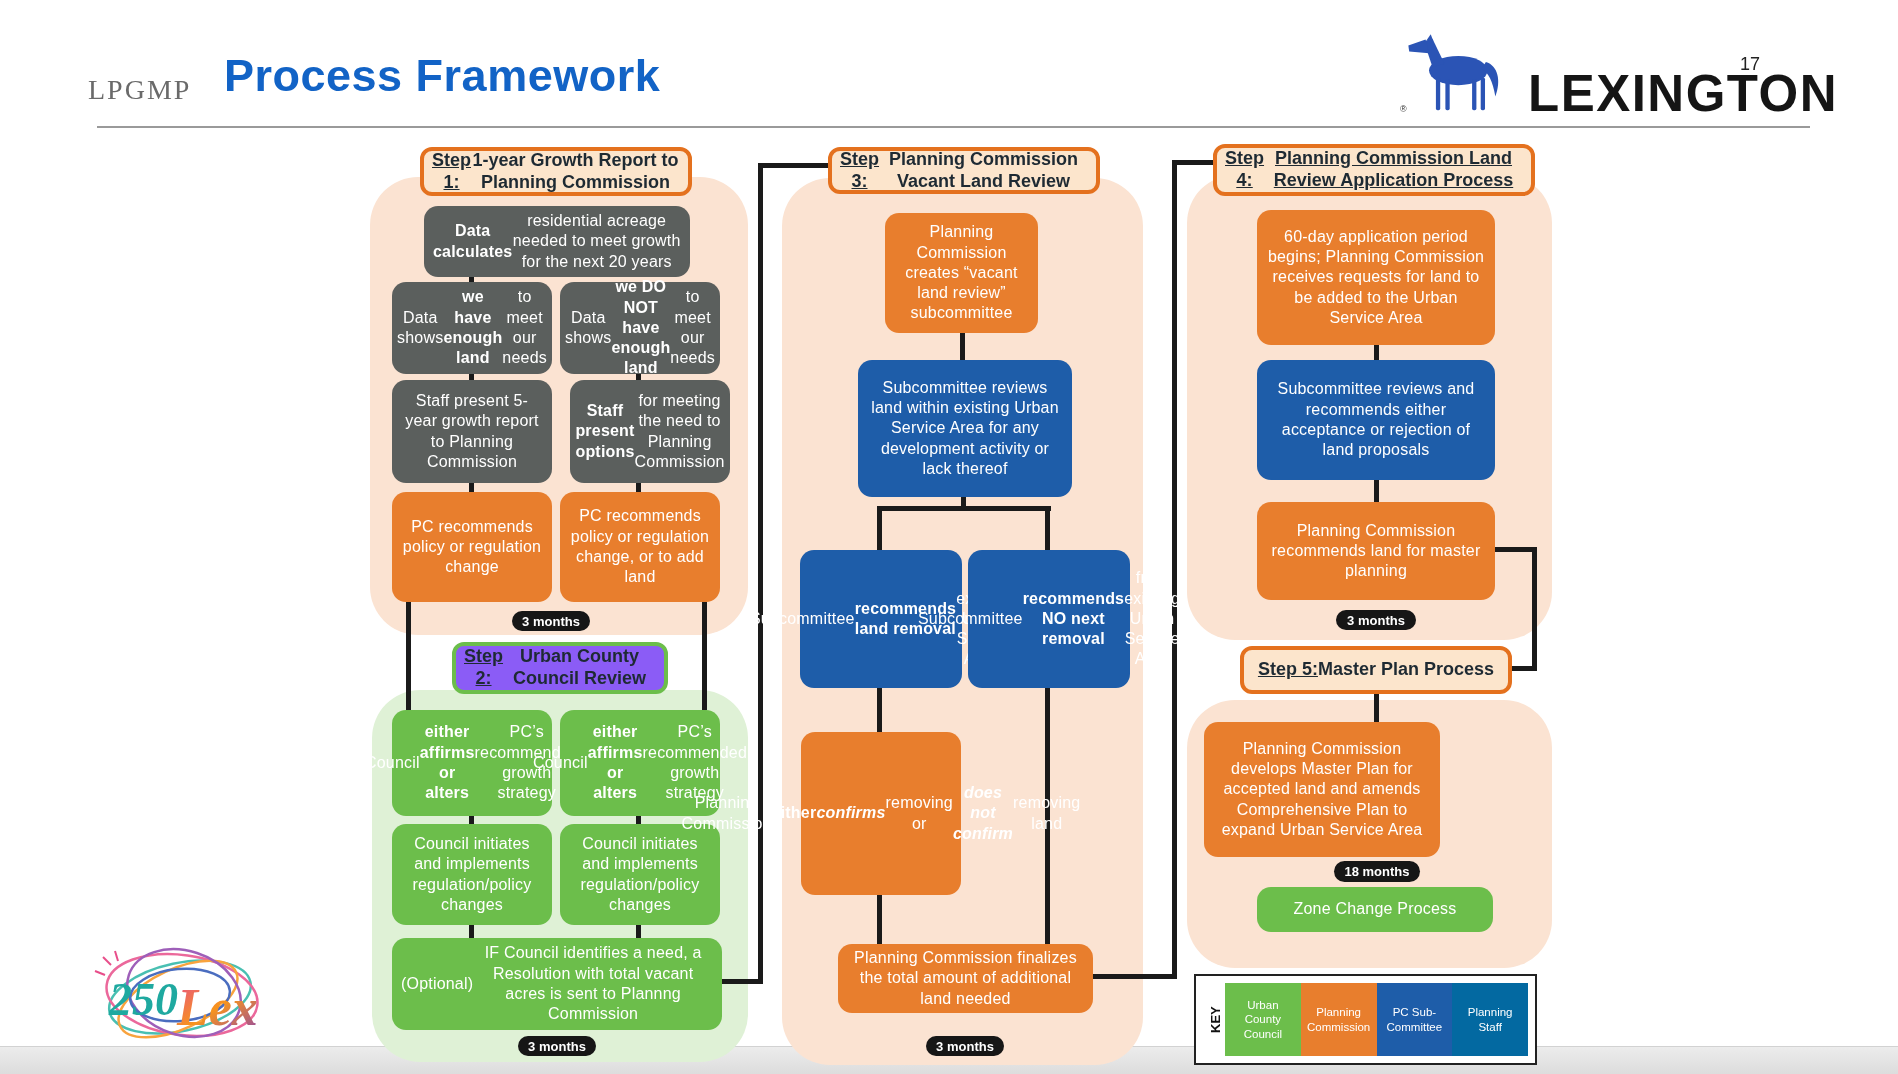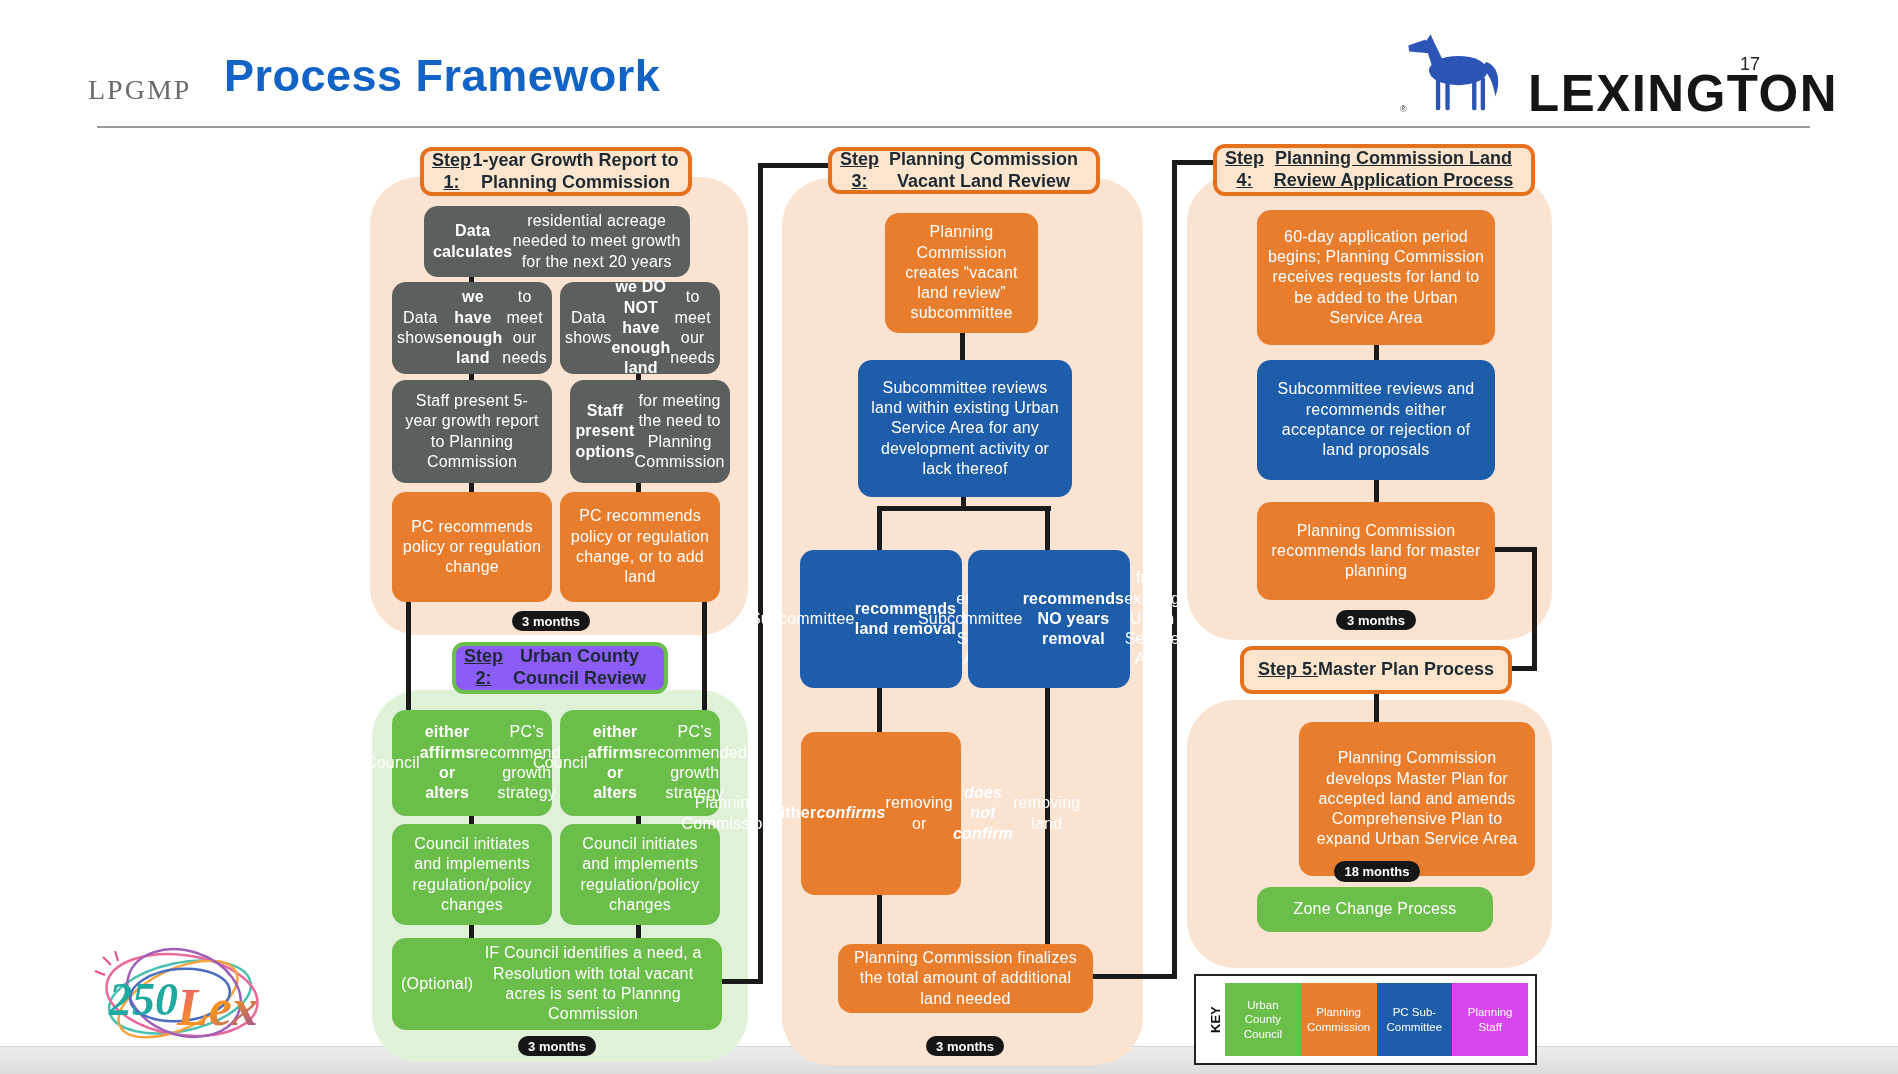--- a/index.html
+++ b/index.html
@@ -35,21 +35,21 @@
   
   .vl,.hl{position:absolute;background:#1a1a1a;z-index:2;}
   .vl{width:5px;} .hl{height:5px;}
   
   .key{position:absolute;left:1194px;top:974px;width:343px;height:91px;background:#fff;
        border:2px solid #222;box-sizing:border-box;display:flex;align-items:center;z-index:5;padding:7px;}
   .keylabel{writing-mode:vertical-rl;transform:rotate(180deg);font-weight:bold;font-size:13px;color:#111;
             height:100%;display:flex;align-items:center;justify-content:center;padding:0 5px 0 2px;}
   .ki{width:76px;height:73px;color:#fff;font-size:11.5px;line-height:1.25;display:flex;align-items:center;
       justify-content:center;text-align:center;padding:3px;box-sizing:border-box;}
-  .ki0{background:#6CBE4B;}.ki1{background:#E87E2D;}.ki2{background:#1E5DA9;}.ki3{background:#d946ef;}
+  .ki0{background:#6CBE4B;}.ki1{background:#E87E2D;}.ki2{background:#1E5DA9;}.ki3{background:#0369a1;}
   
   .bottomband{position:absolute;left:0;top:1046px;width:1898px;height:28px;
               background:linear-gradient(#ececec,#dcdcdc);border-top:1px solid #d2d2d2;z-index:0;}
 </style>
 </head>
 <body>
 
 <div class="slide">
 
   <div class="bottomband"></div>
@@ -191,21 +191,21 @@
   <div class="bb orange" style="left:885px;top:213px;width:153px;height:120px;">
       <span>Planning Commission creates “vacant land review” subcommittee</span>
     </div>
   <div class="bb blue" style="left:800px;top:550px;width:162px;height:138px;">
       <span>Subcommittee </span>
       <span style="font-weight: bold;">recommends land removal</span>
       <span> from existing Urban Service Area*</span>
     </div>
   <div class="bb blue" style="left:968px;top:550px;width:162px;height:138px;">
       <span>Subcommittee </span>
-      <span style="font-weight: bold;">recommends NO years removal</span>
+      <span style="font-weight: bold;">recommends NO next removal</span>
       <span> from existing Urban Service Area</span>
     </div>
   <div class="bb orange" style="left:801px;top:732px;width:160px;height:163px;">
       <span>Planning Commission </span>
       <span style="font-weight: bold;">either </span>
       <span style="font-weight: bold; font-style: italic;">confirms</span>
       <span> removing or </span>
       <span style="font-weight: bold; font-style: italic;">does not confirm</span>
       <span> removing land</span>
     </div>
@@ -218,21 +218,21 @@
       <span>60-day application period begins; Planning Commission receives requests for land to be added to the Urban Service Area</span>
     </div>
   <div class="bb blue" style="left:1257px;top:360px;width:238px;height:120px;">
       <span>Subcommittee reviews and recommends either acceptance or rejection of land proposals</span>
     </div>
   <div class="bb orange" style="left:1257px;top:502px;width:238px;height:98px;">
       <span>Planning Commission recommends land for master planning</span>
     </div>
   <div class="pill" style="left:1336px;top:610px;width:80px;height:20px;">3 months</div>
 
-  <div class="bb orange" style="left:1299px;top:722px;width:236px;height:154px;">
+  <div class="bb orange" style="left:1204px;top:722px;width:236px;height:135px;">
       <span>Planning Commission develops Master Plan for accepted land and amends Comprehensive Plan to expand Urban Service Area</span>
     </div>
   <div class="pill" style="left:1334px;top:861px;width:86px;height:21px;">18 months</div>
   <div class="bb green" style="left:1257px;top:887px;width:236px;height:45px;">
       <span>Zone Change Process</span>
     </div>
 
   <div class="key">
     <div class="keylabel">KEY</div>
     <div class="ki ki0">Urban County Council</div>

